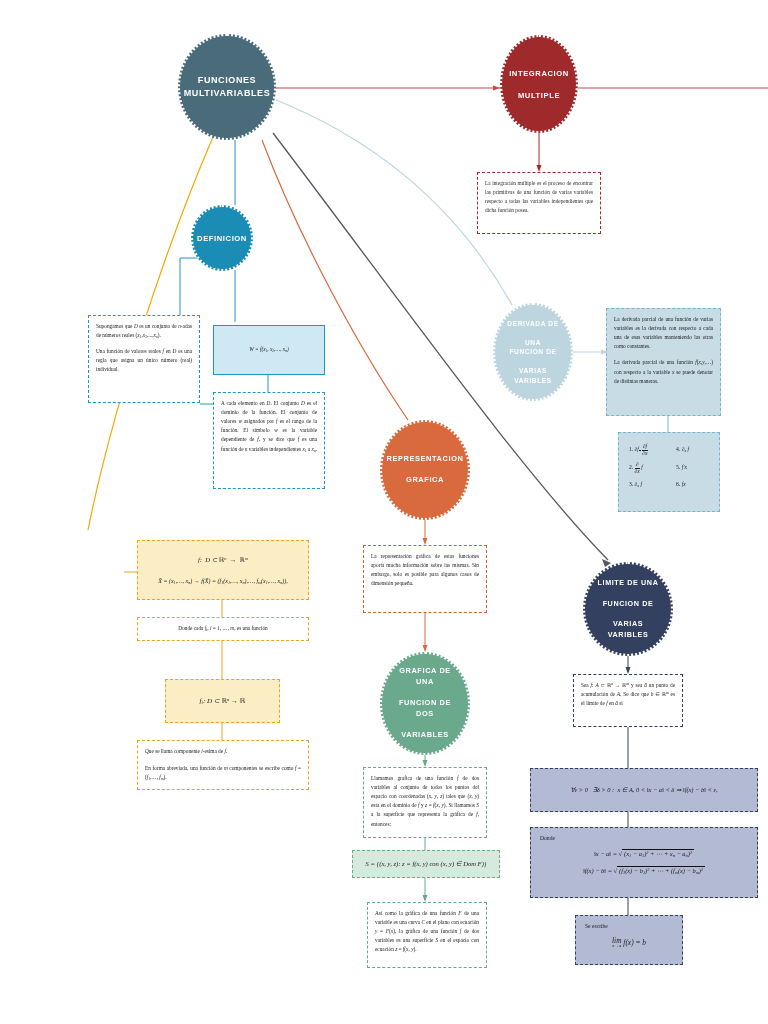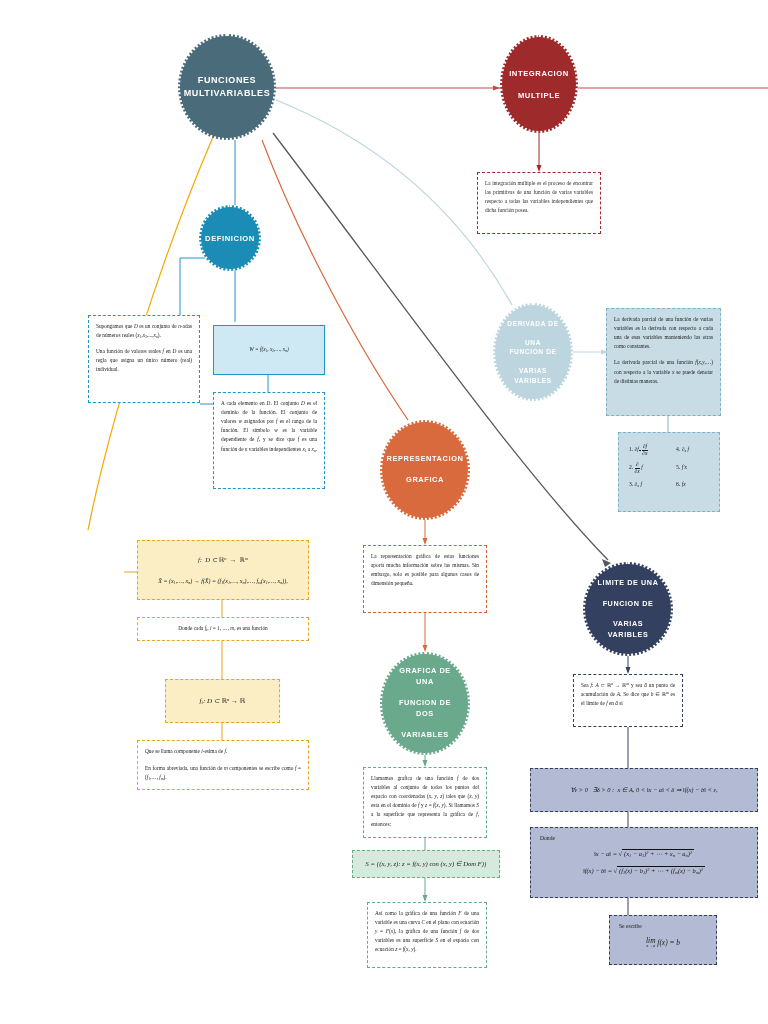--- a/index.html
+++ b/index.html
@@ -112,21 +112,21 @@
   </div>
 
   <div class="node" style="left:500px;top:35px;width:78px;height:98px;background:#9e2a2b;font-size:7.6px;">
     <span>
       <span>INTEGRACION</span>
       <br>
       <span>MULTIPLE</span>
     </span>
   </div>
 
-  <div class="node" style="left:199px;top:205px;width:62px;height:66px;background:#1a8cb5;font-size:7.6px;">
+  <div class="node" style="left:191px;top:205px;width:62px;height:66px;background:#1a8cb5;font-size:7.6px;">
     <span>DEFINICION</span>
   </div>
 
   <div class="node" style="left:493px;top:303px;width:80px;height:98px;background:#bcd5de;color:#ffffff;font-size:6.6px;">
     <span>
       <span>DERIVADA  DE</span><br>
       <span>UNA FUNCION DE</span><br>
       <span>VARIAS VARIBLES</span>
     </span>
   </div>
@@ -297,21 +297,21 @@
   <div class="box s-navy" style="left:530px;top:827px;width:228px;height:71px;padding:6px 9px;">
     <div style="font-size:5.6px;margin-bottom:4px;">Donde</div>
     <div class="fm" style="text-align:center;font-size:6.4px;margin-bottom:6px;">
       ‖x − a‖ = √<span style="border-top:1px solid #111;padding:0 2px;">(x<sub>1</sub> − a<sub>1</sub>)<sup>2</sup> + ⋯ + x<sub>n</sub> − a<sub>n</sub>)<sup>2</sup></span>
     </div>
     <div class="fm" style="text-align:center;font-size:6.4px;">
       ‖f(x) − b‖ = √<span style="border-top:1px solid #111;padding:0 2px;">(f<sub>1</sub>(x) − b<sub>1</sub>)<sup>2</sup> + ⋯ + (f<sub>m</sub>(x) − b<sub>m</sub>)<sup>2</sup></span>
     </div>
   </div>
 
-  <div class="box s-navy" style="left:575px;top:915px;width:108px;height:50px;padding:6px 9px;margin-left:34px;">
+  <div class="box s-navy" style="left:575px;top:915px;width:108px;height:50px;padding:6px 9px;">
     <div style="font-size:5.6px;margin-bottom:5px;">Se escribe</div>
     <div class="fm" style="text-align:center;font-size:7.4px;">
       <span style="display:inline-block;text-align:center;vertical-align:middle;">
         <span style="display:block;line-height:1;">lim</span>
         <span style="display:block;line-height:1;font-size:4.6px;">x→a</span>
       </span>
       f(x) = b
     </div>
   </div>
 

